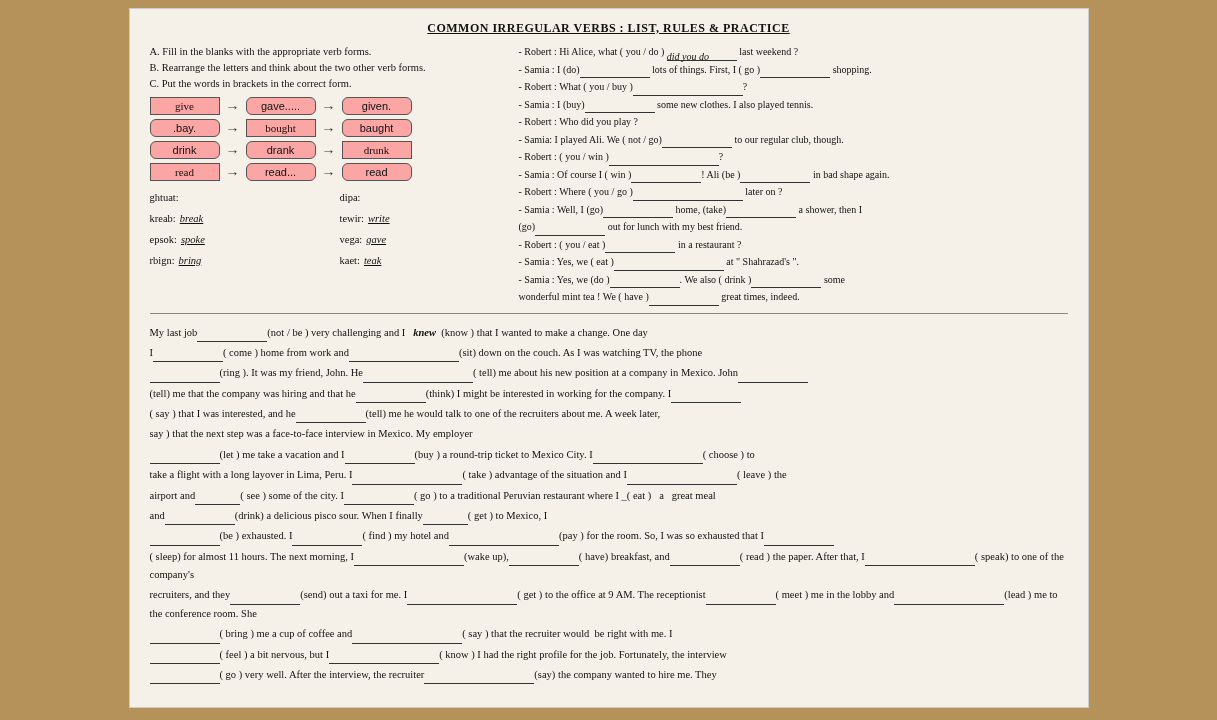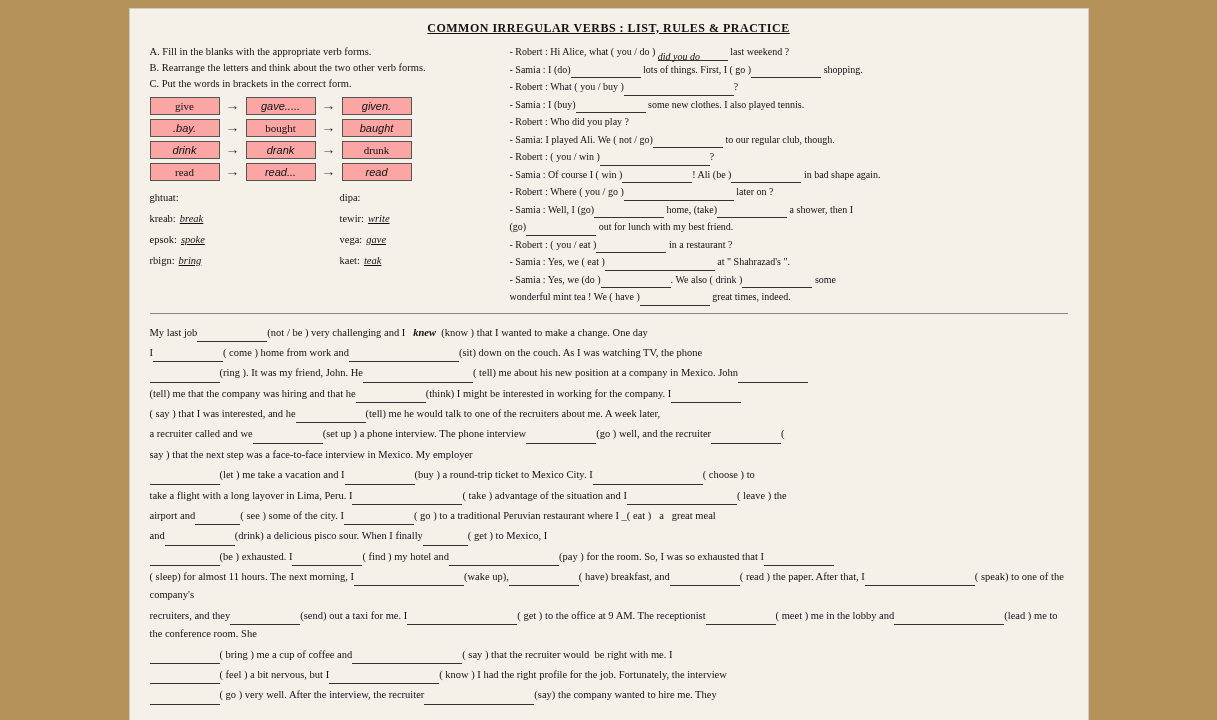--- a/index.html
+++ b/index.html
@@ -25,21 +25,21 @@
     .main-title {
       text-align: center;
       font-weight: bold;
       font-size: 12px;
       letter-spacing: 0.5px;
       margin-bottom: 8px;
       text-decoration: underline;
     }
     .top-section {
       display: flex;
-      gap: 0;
+      gap: 9px;
     }
     .left-panel {
       width: 360px;
       flex-shrink: 0;
     }
     .instructions {
       font-size: 10.5px;
       margin-bottom: 6px;
       line-height: 1.5;
     }
@@ -56,22 +56,22 @@
     }
     .verb-box {
       border: 1px solid #555;
       padding: 2px 8px;
       min-width: 70px;
       text-align: center;
       background: #fca5a5;
       font-size: 11px;
     }
     .verb-box.handwritten {
-      font-style: italic;
       font-family: 'Segoe UI', sans-serif;
+      border-radius: 6px;
     }
     .arrow {
       font-size: 14px;
       color: #333;
     }
     .word-scramble {
       display: grid;
       grid-template-columns: 1fr 1fr;
       gap: 2px 20px;
       font-size: 10.5px;
@@ -238,21 +238,20 @@
   </div>
 
   <hr class="separator-line">
 
   <div class="bottom-section">
     <p>My last job<span class="blank-line"></span>(not / be ) very challenging and I &nbsp;&nbsp;<span class="hand-answer">knew</span>&nbsp; (know ) that I wanted to make a change. One day</p>
     <p>I<span class="blank-line"></span>( come ) home from work and<span class="blank-line long"></span>(sit) down on the couch. As I was watching TV, the phone</p>
     <p><span class="blank-line"></span>(ring ). It was my friend, John. He<span class="blank-line long"></span>( tell) me about his new position at a company in Mexico. John<span class="blank-line"></span></p>
     <p>(tell) me that the company was hiring and that he<span class="blank-line"></span>(think) I might be interested in working for the company. I<span class="blank-line"></span></p>
     <p>( say ) that I was interested, and he<span class="blank-line"></span>(tell) me he would talk to one of the recruiters about me. A week later,</p>
-    <p>a recruiter called and we<span class="blank-line"></span>(set up ) a phone interview. The phone interview<span class="blank-line"></span>(go ) well, and the recruiter<span class="blank-line"></span>(</p>
     <p>say ) that the next step was a face-to-face interview in Mexico. My employer</p>
     <p><span class="blank-line"></span>(let ) me take a vacation and I<span class="blank-line"></span>(buy ) a round-trip ticket to Mexico City. I<span class="blank-line long"></span>( choose ) to</p>
     <p>take a flight with a long layover in Lima, Peru. I<span class="blank-line long"></span>( take ) advantage of the situation and I<span class="blank-line long"></span>( leave ) the</p>
     <p>airport and<span class="blank-line short"></span>( see ) some of the city. I<span class="blank-line"></span>( go ) to a traditional Peruvian restaurant where I _( eat ) &nbsp; a &nbsp; great meal</p>
     <p>and<span class="blank-line"></span>(drink) a delicious pisco sour. When I finally<span class="blank-line short"></span>( get ) to Mexico, I</p>
     <p><span class="blank-line"></span>(be ) exhausted. I<span class="blank-line"></span>( find ) my hotel and<span class="blank-line long"></span>(pay ) for the room. So, I was so exhausted that I<span class="blank-line"></span></p>
     <p>( sleep) for almost 11 hours. The next morning, I<span class="blank-line long"></span>(wake up),<span class="blank-line"></span>( have) breakfast, and<span class="blank-line"></span>( read ) the paper. After that, I<span class="blank-line long"></span>( speak) to one of the company's</p>
     <p>recruiters, and they<span class="blank-line"></span>(send) out a taxi for me. I<span class="blank-line long"></span>( get ) to the office at 9 AM. The receptionist<span class="blank-line"></span>( meet ) me in the lobby and<span class="blank-line long"></span>(lead ) me to the conference room. She</p>
     <p><span class="blank-line"></span>( bring ) me a cup of coffee and<span class="blank-line long"></span>( say ) that the recruiter would &nbsp;be right with me. I</p>
     <p><span class="blank-line"></span>( feel ) a bit nervous, but I<span class="blank-line long"></span>( know ) I had the right profile for the job. Fortunately, the interview</p>

